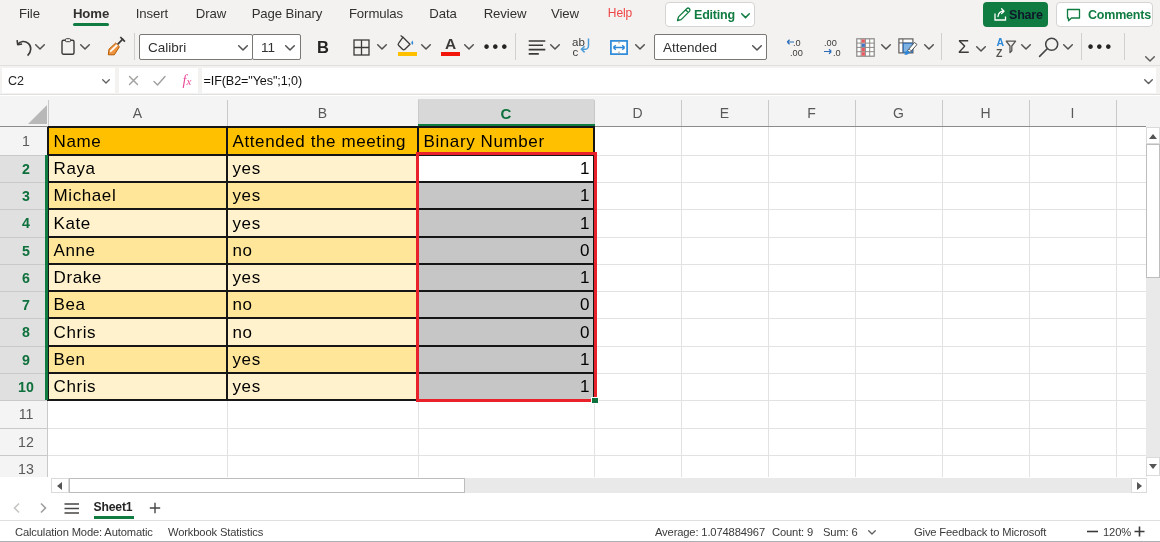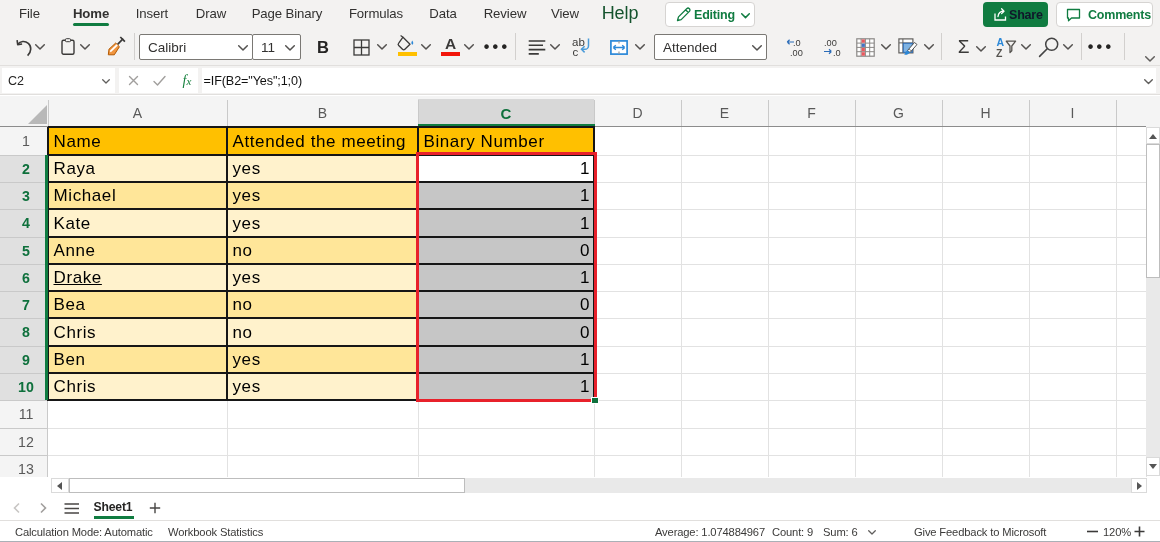--- a/index.html
+++ b/index.html
@@ -9,21 +9,21 @@
 <div style="position:absolute;left:0px;top:0px;width:1160px;height:27px;background:#F3F2F1;"></div>
 <div style="position:absolute;left:29.5px;top:13px;transform:translate(-50%,-50%);font-size:13.2px;color:#323130;font-weight:400;white-space:nowrap;letter-spacing:-0.1px;">File</div>
 <div style="position:absolute;left:91px;top:13px;transform:translate(-50%,-50%);font-size:13.2px;color:#323130;font-weight:700;white-space:nowrap;letter-spacing:-0.1px;">Home</div>
 <div style="position:absolute;left:152px;top:13px;transform:translate(-50%,-50%);font-size:13.2px;color:#323130;font-weight:400;white-space:nowrap;letter-spacing:-0.1px;">Insert</div>
 <div style="position:absolute;left:211px;top:13px;transform:translate(-50%,-50%);font-size:13.2px;color:#323130;font-weight:400;white-space:nowrap;letter-spacing:-0.1px;">Draw</div>
 <div style="position:absolute;left:287px;top:13px;transform:translate(-50%,-50%);font-size:13.2px;color:#323130;font-weight:400;white-space:nowrap;letter-spacing:-0.1px;">Page Binary</div>
 <div style="position:absolute;left:376px;top:13px;transform:translate(-50%,-50%);font-size:13.2px;color:#323130;font-weight:400;white-space:nowrap;letter-spacing:-0.1px;">Formulas</div>
 <div style="position:absolute;left:443px;top:13px;transform:translate(-50%,-50%);font-size:13.2px;color:#323130;font-weight:400;white-space:nowrap;letter-spacing:-0.1px;">Data</div>
 <div style="position:absolute;left:505px;top:13px;transform:translate(-50%,-50%);font-size:13.2px;color:#323130;font-weight:400;white-space:nowrap;letter-spacing:-0.1px;">Review</div>
 <div style="position:absolute;left:565px;top:13px;transform:translate(-50%,-50%);font-size:13.2px;color:#323130;font-weight:400;white-space:nowrap;letter-spacing:-0.1px;">View</div>
-<div style="position:absolute;left:620px;top:13px;transform:translate(-50%,-50%);font-size:18px;color:#14532d;font-weight:400;white-space:nowrap;letter-spacing:-0.1px;">Help</div>
+<div style="position:absolute;left:620px;top:13px;transform:translate(-50%,-50%);font-size:12px;color:#ef4444;font-weight:400;white-space:nowrap;letter-spacing:-0.1px;">Help</div>
 <div style="position:absolute;left:73px;top:23px;width:36px;height:3.4px;background:#107C41;border-radius:2px;"></div>
 <div style="position:absolute;left:665px;top:2px;width:90px;height:25px;background:#fff;border:1px solid #D6D4D2;border-radius:4px;"></div>
 <div style="position:absolute;left:676px;top:7px;width:15px;height:15px;line-height:0;">
       <svg width="15" height="15" viewBox="0 0 15 15" style="display:block;overflow:visible">
         <path d="M1.5 13.5 l1-3.6 8.2-8.2 a1.9 1.9 0 0 1 2.7 2.7 l-8.2 8.2 z M9.6 2.8 l2.7 2.7" fill="none" stroke="#107C41" stroke-width="1.3" stroke-linejoin="round"></path>
       </svg>
     </div>
 <div style="position:absolute;left:694px;top:14.5px;transform:translateY(-50%);font-size:12.5px;color:#107C41;font-weight:600;white-space:nowrap;letter-spacing:-0.2px;">Editing</div>
 <div style="position:absolute;left:740.5px;top:12.7px;width:9px;height:6.6px;line-height:0;">
       <svg width="9" height="6.6" viewBox="0 0 9 6.6" style="display:block;overflow:visible">
@@ -256,21 +256,21 @@
 <div style="position:absolute;left:128px;top:75px;width:11px;height:11px;line-height:0;">
       <svg width="11" height="11" viewBox="0 0 11 11" style="display:block;overflow:visible">
         <path d="M1.5 1.5 L9.5 9.5 M9.5 1.5 L1.5 9.5" stroke="#A19F9D" stroke-width="1.4" stroke-linecap="round"></path>
       </svg>
     </div>
 <div style="position:absolute;left:153px;top:75px;width:13px;height:11px;line-height:0;">
       <svg width="13" height="11" viewBox="0 0 13 11" style="display:block;overflow:visible">
         <path d="M1 6.5 L4.5 10 L12 1.5" fill="none" stroke="#A19F9D" stroke-width="1.4" stroke-linecap="round" stroke-linejoin="round"></path>
       </svg>
     </div>
-<div style="position:absolute;left:187px;top:80.5px;transform:translate(-50%,-50%);font-size:13px;color:#15803d;font-weight:400;white-space:nowrap;"><i style="font-family:'Liberation Serif',serif;font-size:14px">f</i><i style="font-family:'Liberation Serif',serif;font-size:11px">x</i></div>
+<div style="position:absolute;left:187px;top:80.5px;transform:translate(-50%,-50%);font-size:13px;color:#ec4899;font-weight:400;white-space:nowrap;"><i style="font-family:'Liberation Serif',serif;font-size:14px">f</i><i style="font-family:'Liberation Serif',serif;font-size:11px">x</i></div>
 <div style="position:absolute;left:202px;top:67.5px;width:954px;height:25.5px;background:#fff;"></div>
 <div style="position:absolute;left:203.5px;top:80.5px;transform:translateY(-50%);font-size:12.6px;color:#111;font-weight:400;white-space:nowrap;letter-spacing:-0.1px;">=IF(B2="Yes";1;0)</div>
 <div style="position:absolute;left:1143.5px;top:78.7px;width:9px;height:6.6px;line-height:0;">
       <svg width="9" height="6.6" viewBox="0 0 9 6.6" style="display:block;overflow:visible">
         <polyline points="0.7,0.8 4.5,4.6 8.3,0.8" fill="none" stroke="#605E5C" stroke-width="1.4" stroke-linecap="round" stroke-linejoin="round"></polyline>
       </svg>
     </div>
 <div style="position:absolute;left:0px;top:96px;width:1160px;height:381px;background:#fff;"></div>
 <div style="position:absolute;left:0px;top:96px;width:1160px;height:31px;background:#F4F4F4;"></div>
 <div style="position:absolute;left:0px;top:127px;width:48px;height:350px;background:#F4F4F4;"></div>
@@ -372,21 +372,21 @@
 <div style="position:absolute;left:418px;top:223.5px;width:171.5px;transform:translateY(-50%);font-size:17px;color:#000;text-align:right;">1</div>
 <div style="position:absolute;left:48px;top:237px;width:179px;height:27px;background:#FFE699;"></div>
 <div style="position:absolute;left:227px;top:237px;width:191px;height:27px;background:#FFE699;"></div>
 <div style="position:absolute;left:418px;top:237px;width:176px;height:27px;background:#C6C6C6;"></div>
 <div style="position:absolute;left:53.5px;top:251px;transform:translateY(-50%);font-size:17px;color:#000;font-weight:400;white-space:nowrap;letter-spacing:0.6px;">Anne</div>
 <div style="position:absolute;left:232.5px;top:251px;transform:translateY(-50%);font-size:17px;color:#000;font-weight:400;white-space:nowrap;letter-spacing:0.6px;">no</div>
 <div style="position:absolute;left:418px;top:251px;width:171.5px;transform:translateY(-50%);font-size:17px;color:#000;text-align:right;">0</div>
 <div style="position:absolute;left:48px;top:264px;width:179px;height:27px;background:#FFF2CC;"></div>
 <div style="position:absolute;left:227px;top:264px;width:191px;height:27px;background:#FFF2CC;"></div>
 <div style="position:absolute;left:418px;top:264px;width:176px;height:27px;background:#C6C6C6;"></div>
-<div style="position:absolute;left:53.5px;top:278px;transform:translateY(-50%);font-size:17px;color:#000;font-weight:400;white-space:nowrap;letter-spacing:0.6px;text-decoration:underline;">Drake</div>
+<div style="position:absolute;left:53.5px;top:278px;transform:translateY(-50%);font-size:17px;color:#000;font-weight:400;white-space:nowrap;letter-spacing:0.6px;">Drake</div>
 <div style="position:absolute;left:232.5px;top:278px;transform:translateY(-50%);font-size:17px;color:#000;font-weight:400;white-space:nowrap;letter-spacing:0.6px;">yes</div>
 <div style="position:absolute;left:418px;top:278px;width:171.5px;transform:translateY(-50%);font-size:17px;color:#000;text-align:right;">1</div>
 <div style="position:absolute;left:48px;top:291px;width:179px;height:27px;background:#FFE699;"></div>
 <div style="position:absolute;left:227px;top:291px;width:191px;height:27px;background:#FFE699;"></div>
 <div style="position:absolute;left:418px;top:291px;width:176px;height:27px;background:#C6C6C6;"></div>
 <div style="position:absolute;left:53.5px;top:305px;transform:translateY(-50%);font-size:17px;color:#000;font-weight:400;white-space:nowrap;letter-spacing:0.6px;">Bea</div>
 <div style="position:absolute;left:232.5px;top:305px;transform:translateY(-50%);font-size:17px;color:#000;font-weight:400;white-space:nowrap;letter-spacing:0.6px;">no</div>
 <div style="position:absolute;left:418px;top:305px;width:171.5px;transform:translateY(-50%);font-size:17px;color:#000;text-align:right;">0</div>
 <div style="position:absolute;left:48px;top:318px;width:179px;height:28px;background:#FFF2CC;"></div>
 <div style="position:absolute;left:227px;top:318px;width:191px;height:28px;background:#FFF2CC;"></div>

